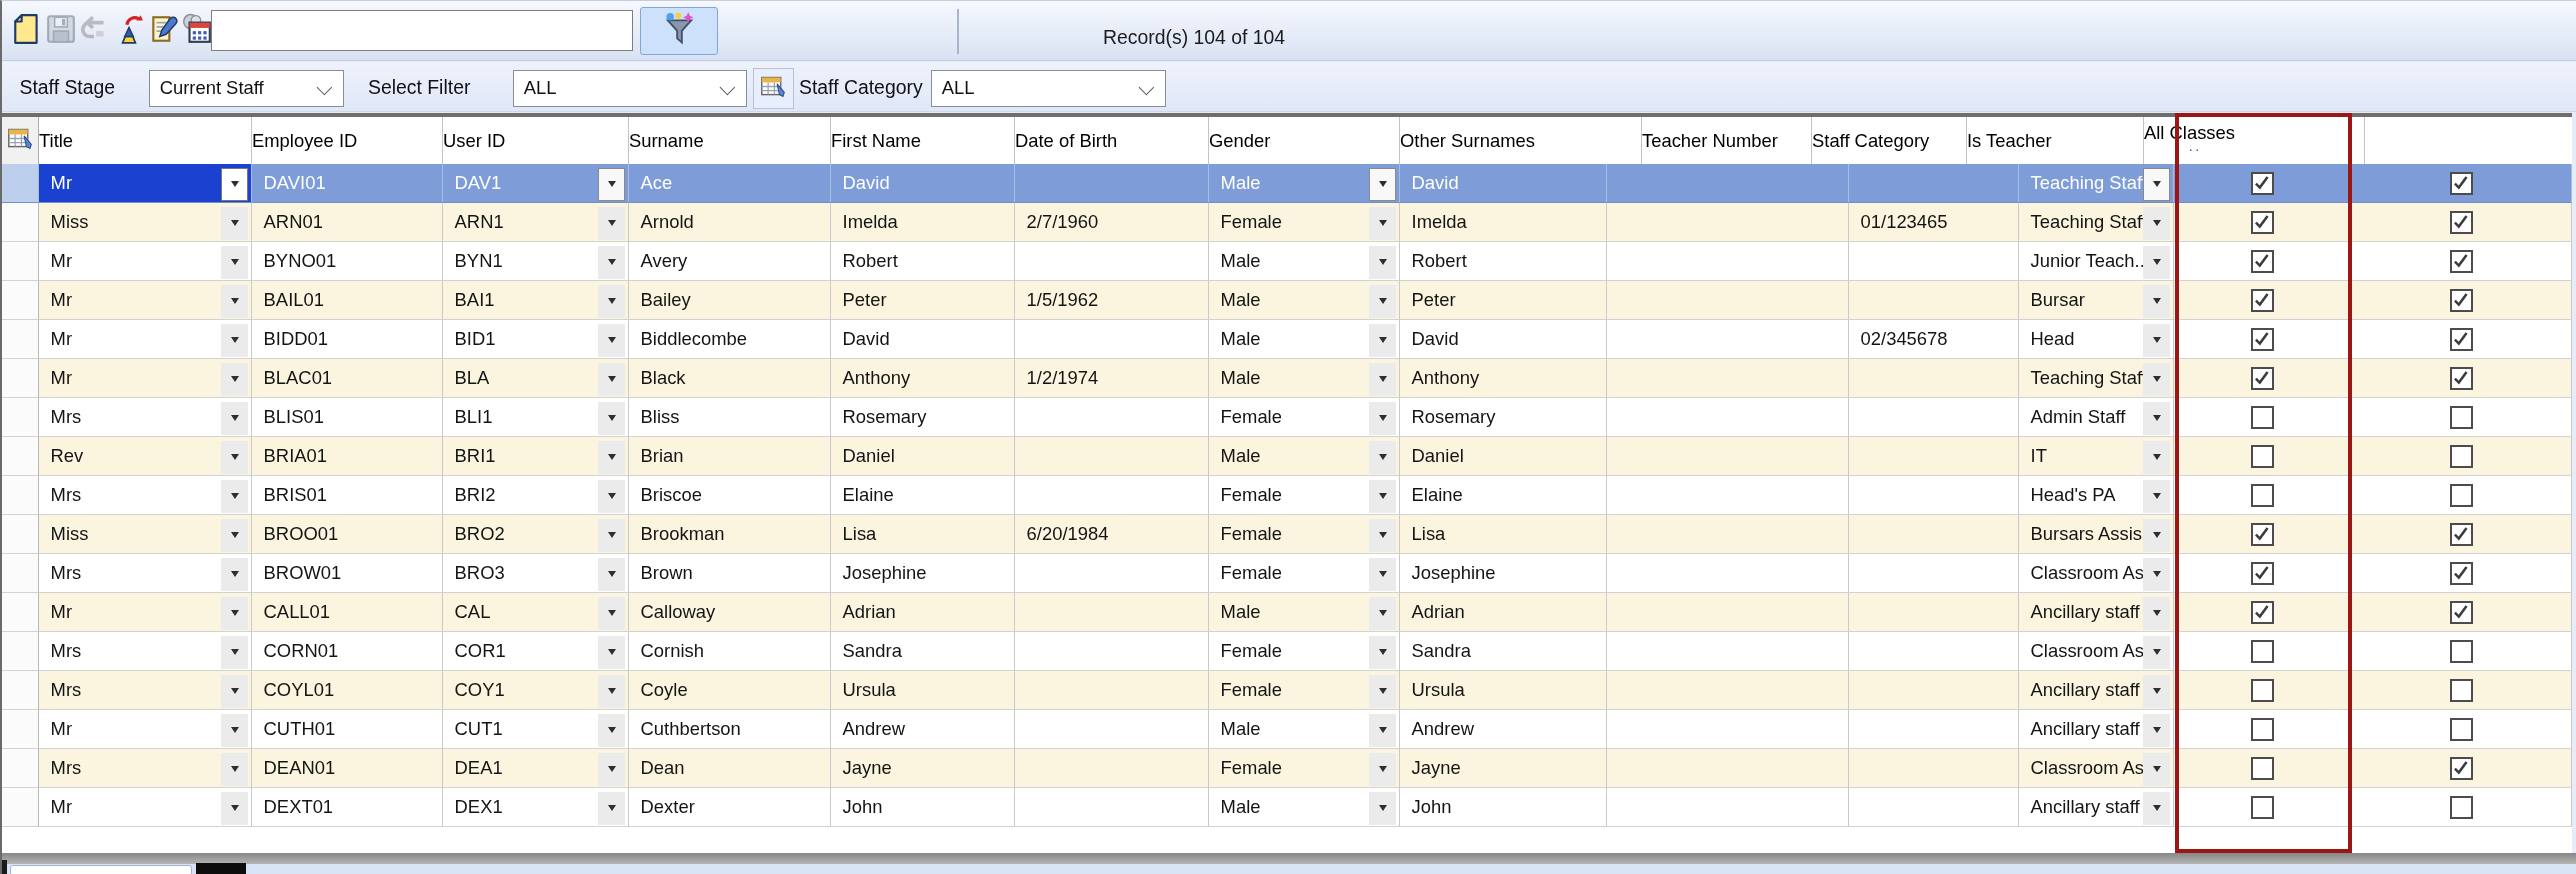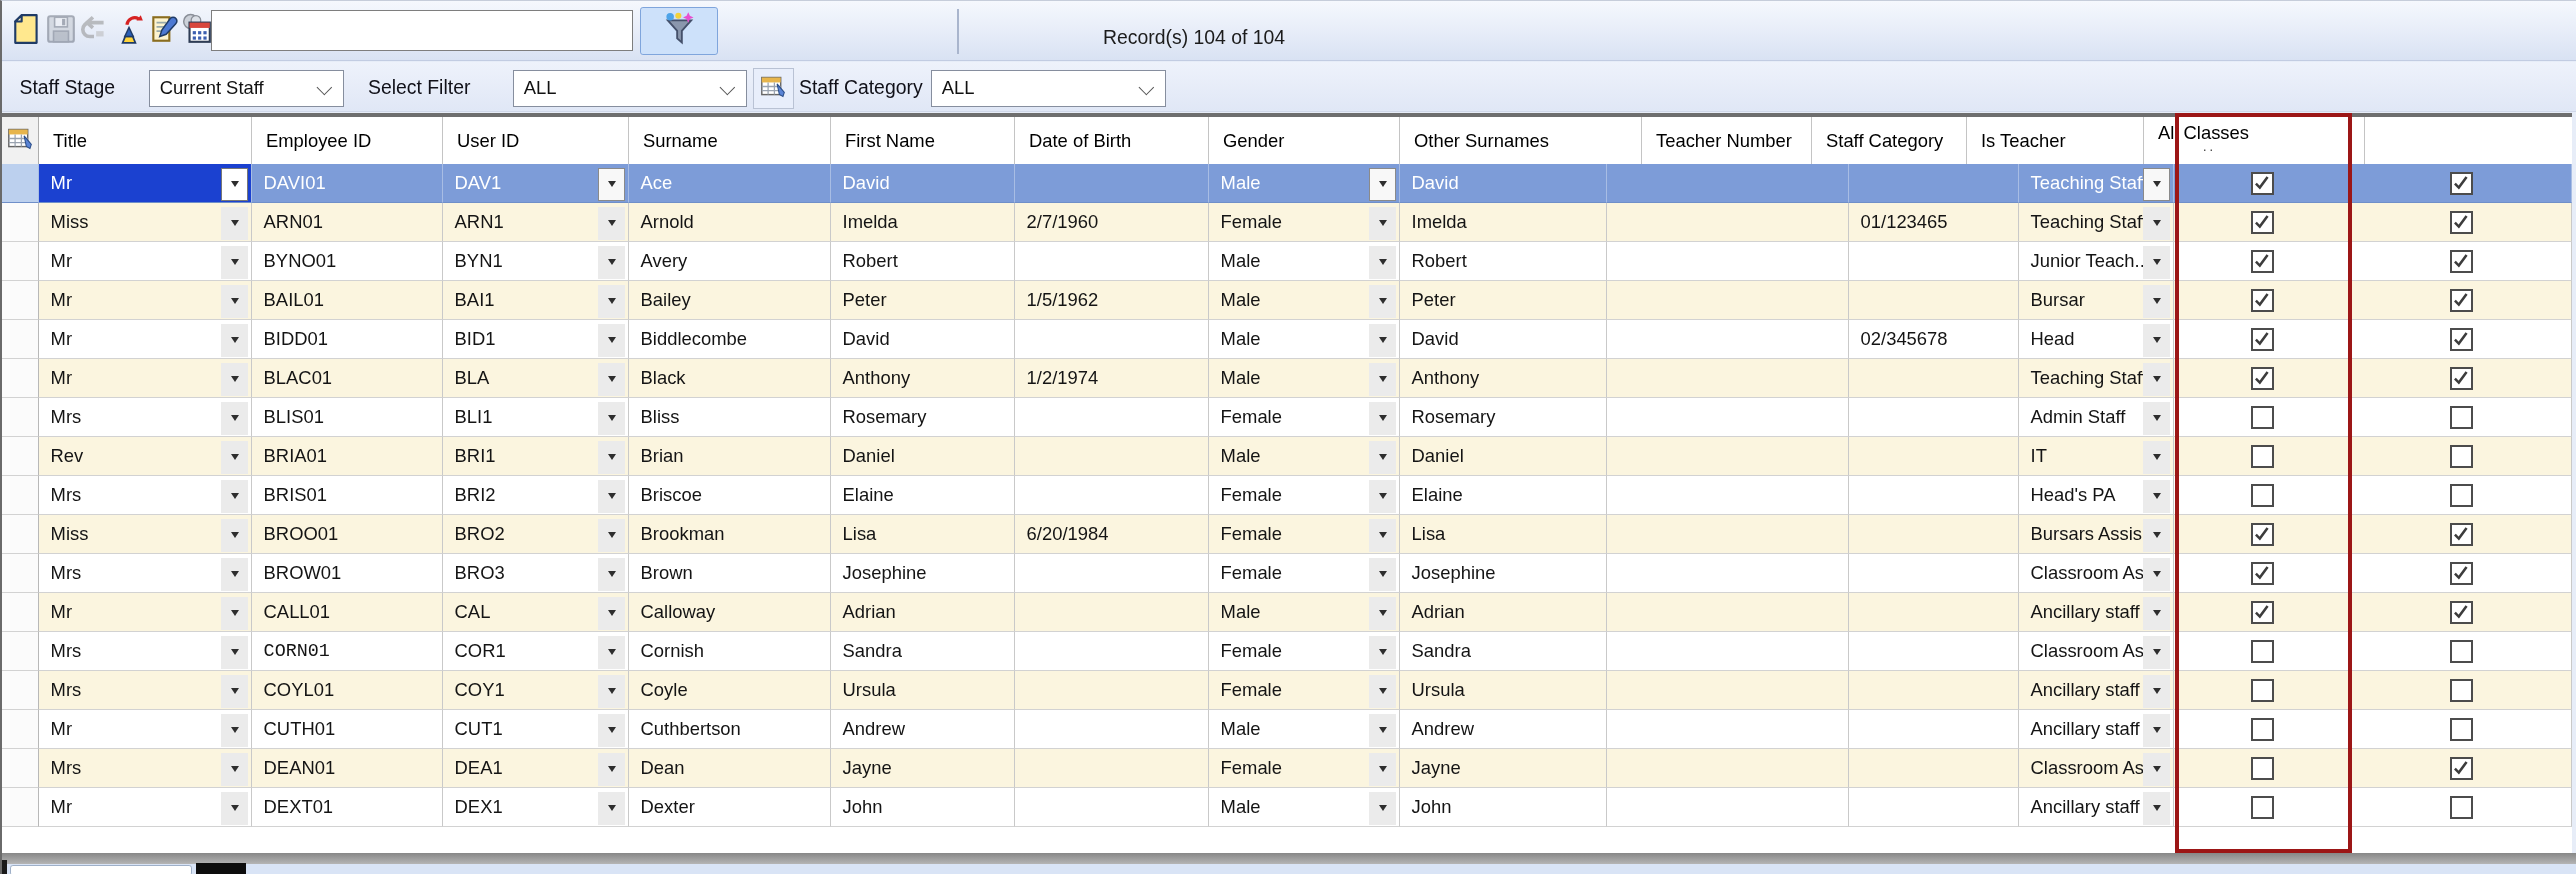--- a/index.html
+++ b/index.html
@@ -34,21 +34,21 @@
   .combo .chev { position:absolute; right:13.6px; top:11.6px; width:10.7px; height:10.7px;
     border-right:1.9px solid #555; border-bottom:1.9px solid #555; transform:rotate(45deg); }
   .gridbtn { position:absolute; left:751px; top:5.8px; width:41px; height:41px; border:1px solid #b9c2d4;
     background:#e8eefb; display:flex; align-items:center; justify-content:center; }
   .gridbtn svg, .hdr-icon svg { width:27px; height:27px; }
 
   
   .ghead { position:absolute; top:112px; left:0; width:2570px; height:51px; background:#fff;
     border-top:4.8px solid #6e6e6e; display:flex; }
   .hcell { height:100%; border-right:1px solid #c4c4c4; display:flex; align-items:center;
-    padding-left:14px; font-size:18.4px; color:#000; position:relative; white-space:nowrap; overflow:hidden; }
+    padding-left:0; font-size:18.4px; color:#000; position:relative; white-space:nowrap; overflow:hidden; }
   .hcell.rowhdr { background:#f1f1f1; justify-content:center; padding-left:0; border-right:1px solid #adadad; }
   .hcell.htop { align-items:flex-start; flex-direction:column; justify-content:flex-start; padding-top:4.8px; }
   .hsub { font-size:12.6px; letter-spacing:2.9px; color:#333; margin-left:45px; line-height:7.8px; }
 
   .gbody { position:absolute; top:163px; left:0; width:2570px; height:689px; overflow:hidden; background:#fff; }
   .grow { width:2570px; height:39px; display:flex; }
   .gcell { position:relative; height:100%; border-right:1px solid #c9c9c9; border-bottom:1px solid #d2d2d2;
     display:flex; align-items:center; padding:0 5.8px 0 11.6px; font-size:18.4px; color:#141414;
     white-space:nowrap; overflow:hidden; }
   .grow.zebra .gcell { background:#fbf5df; }
@@ -864,21 +864,21 @@
             </svg>
           </span>
         </div>
       </div>
       <div class="grow plain">
         <div class="gcell rowind" style="width: 37px;"></div>
         <div class="gcell" style="width: 213px;">
           <span>Mrs</span>
           <span class="dbtn"></span>
         </div>
-        <div class="gcell" style="width: 191px; font-family: Liberation Mono, monospace;">
+        <div class="gcell" style="width: 191px;">
           <span>CORN01</span>
         </div>
         <div class="gcell" style="width: 186px;">
           <span>COR1</span>
           <span class="dbtn"></span>
         </div>
         <div class="gcell" style="width: 202px;">
           <span>Cornish</span>
         </div>
         <div class="gcell" style="width: 184px;">

